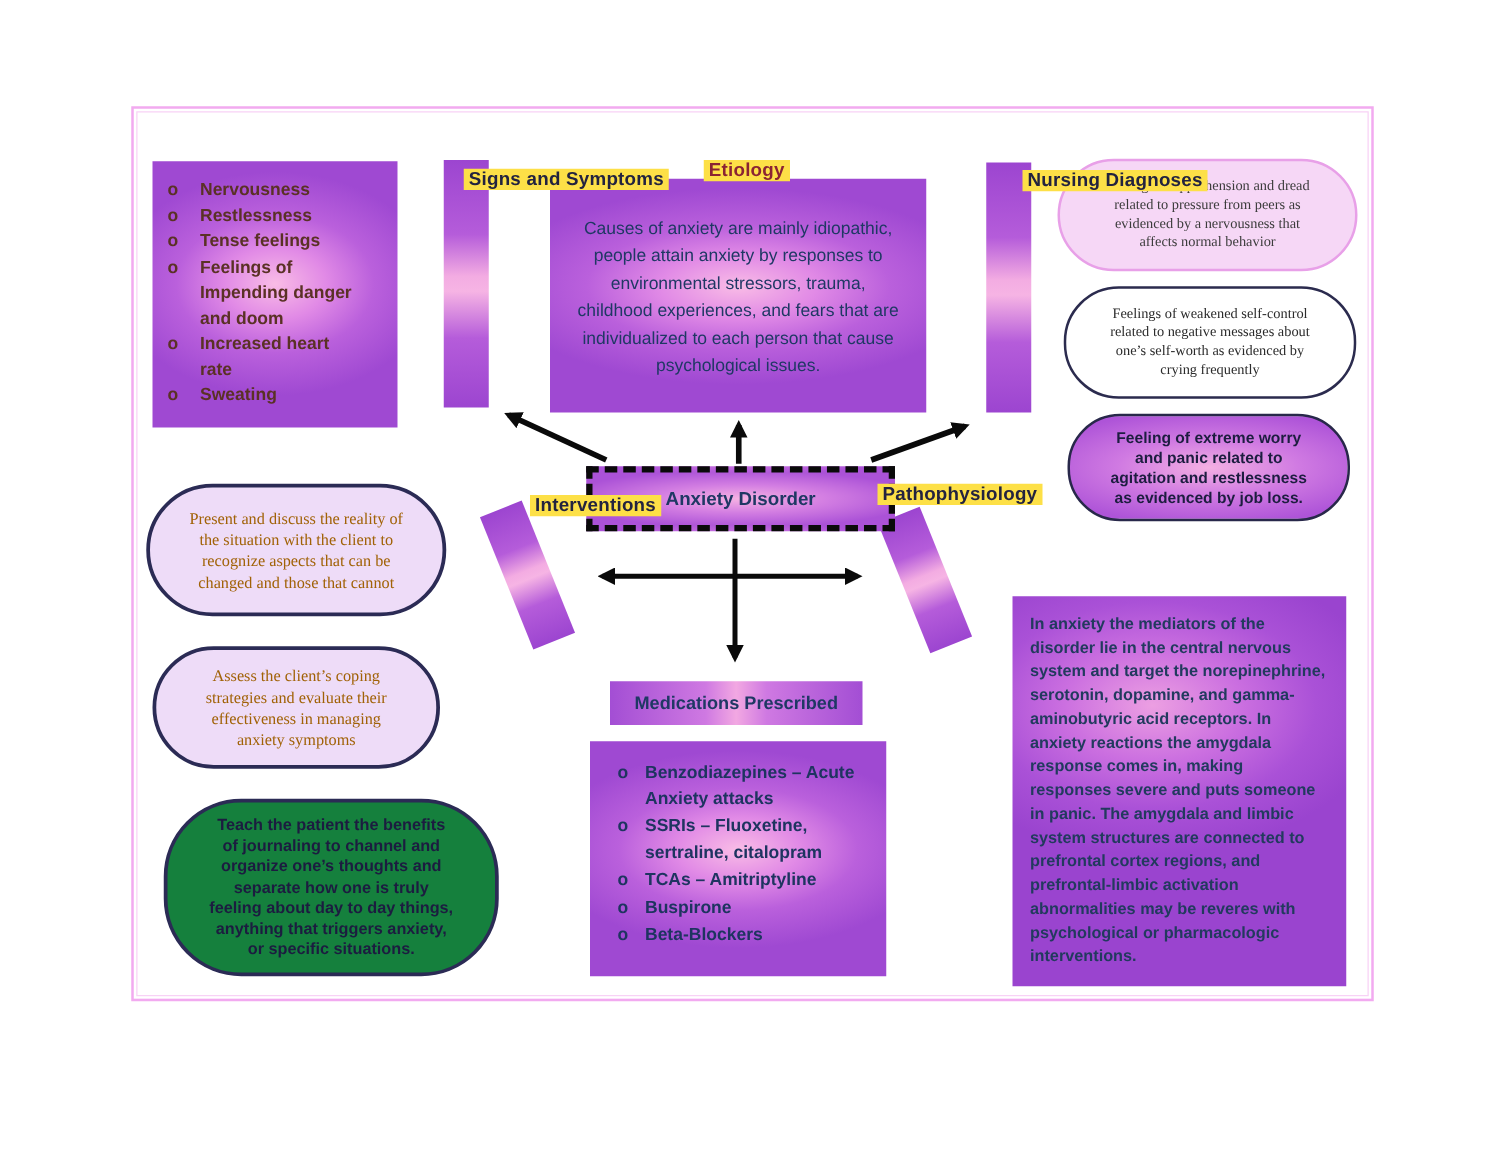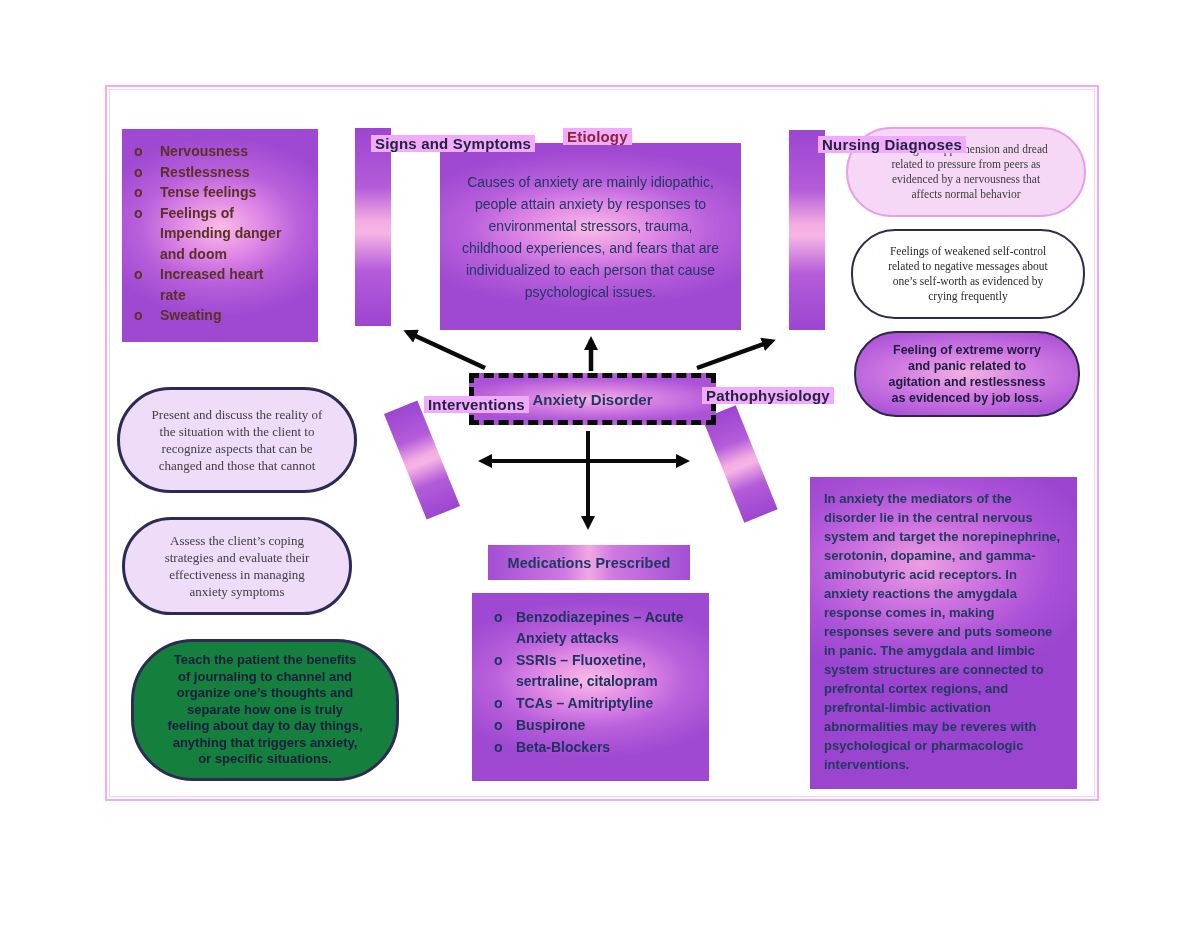--- a/index.html
+++ b/index.html
@@ -10,21 +10,21 @@
 
   
   .gbox{background:radial-gradient(ellipse 65% 42% at 50% 46%, #f9bce6 0%, #e18ae6 32%, #ba60dc 62%, #9f49d2 100%);}
   .gbar{background:linear-gradient(180deg,#9c45d0 0%,#b55cda 30%,#f3ace2 47%,#f6b4e4 53%,#b55cda 72%,#9c45d0 100%);}
   .gcenter{background:radial-gradient(ellipse 60% 55% at 50% 50%, #f6b2e3 0%, #d37ee2 48%, #ab52d7 100%);}
   .gheader{background:linear-gradient(90deg,#a34ed4 0%,#cf79e2 38%,#f2a8e2 50%,#cf79e2 62%,#a34ed4 100%);}
   .gbig{background:radial-gradient(ellipse 70% 38% at 42% 28%, #ec9fe2 0%, #cb6fe0 38%, #aa51d7 70%, #9a44cf 100%);}
   .gbubble{background:radial-gradient(ellipse 65% 55% at 50% 50%, #f4b0e3 0%, #d07ae2 50%, #ae54d8 100%);}
 
   .abs{position:absolute;}
-  .hdr{position:absolute;font-weight:bold;font-size:15px;color:#23233f;background:#f0abfc;
+  .hdr{position:absolute;font-weight:bold;font-size:15px;color:#23233f;background:#fde047;
        padding:0 4px;z-index:6;white-space:nowrap;letter-spacing:.2px;}
   .hdr.maroon{color:#8b2433;}
 
   
   .signs-box{left:122px;top:129px;width:196px;height:213px;z-index:1;overflow:hidden;
              padding:12px 26px 0 12px;box-sizing:border-box;}
   .blist .row{display:flex;}
   .signs-box .row{font-weight:bold;font-size:14px;line-height:20.5px;color:#5a3125;}
   .signs-box .b{width:26px;flex:none;}
   .signs-box .t{flex:1;}
@@ -55,21 +55,21 @@
   .nb1 p{font-family:"Liberation Serif",serif;font-size:11.5px;line-height:15px;color:#3c3c3c;}
   .nb2{left:851px;top:229px;width:234px;height:90px;background:#fff;border:2px solid #2b2b4e;
        border-radius:44px;padding:8px 15px;}
   .nb2 p{font-family:"Liberation Serif",serif;font-size:11.5px;line-height:15px;color:#2b2b2b;}
   .nb3{left:854px;top:331px;width:226px;height:86px;border:2px solid #28284a;
        border-radius:42px;padding:8px 15px;}
   .nb3 p{font-weight:bold;font-size:12.5px;line-height:16px;color:#1d1d40;}
 
   .ib1{left:117px;top:387px;width:240px;height:106px;background:#eedcf8;border:3px solid #2b2b55;
        border-radius:54px;padding:8px 18px;}
-  .ib1 p,.ib2 p{font-family:"Liberation Serif",serif;font-size:13px;line-height:17px;color:#404040;}
+  .ib1 p,.ib2 p{font-family:"Liberation Serif",serif;font-size:13px;line-height:17px;color:#a16207;}
   .ib2{left:122px;top:517px;width:230px;height:98px;background:#eedcf8;border:3px solid #2b2b55;
        border-radius:50px;padding:4px 18px;}
   .ib3{left:131px;top:639px;width:268px;height:142px;background:#15803d;border:3px solid #2b2b55;
        border-radius:62px;padding:10px 20px;}
   .ib3 p{font-weight:bold;font-size:13px;line-height:16.5px;color:#1c1c40;}
 
   
   .meds-header{left:488px;top:545px;width:202px;height:35px;z-index:1;display:flex;
                align-items:center;justify-content:center;font-weight:bold;font-size:14.5px;color:#1f3864;}
   .meds-box{left:472px;top:593px;width:237px;height:188px;z-index:1;box-sizing:border-box;

